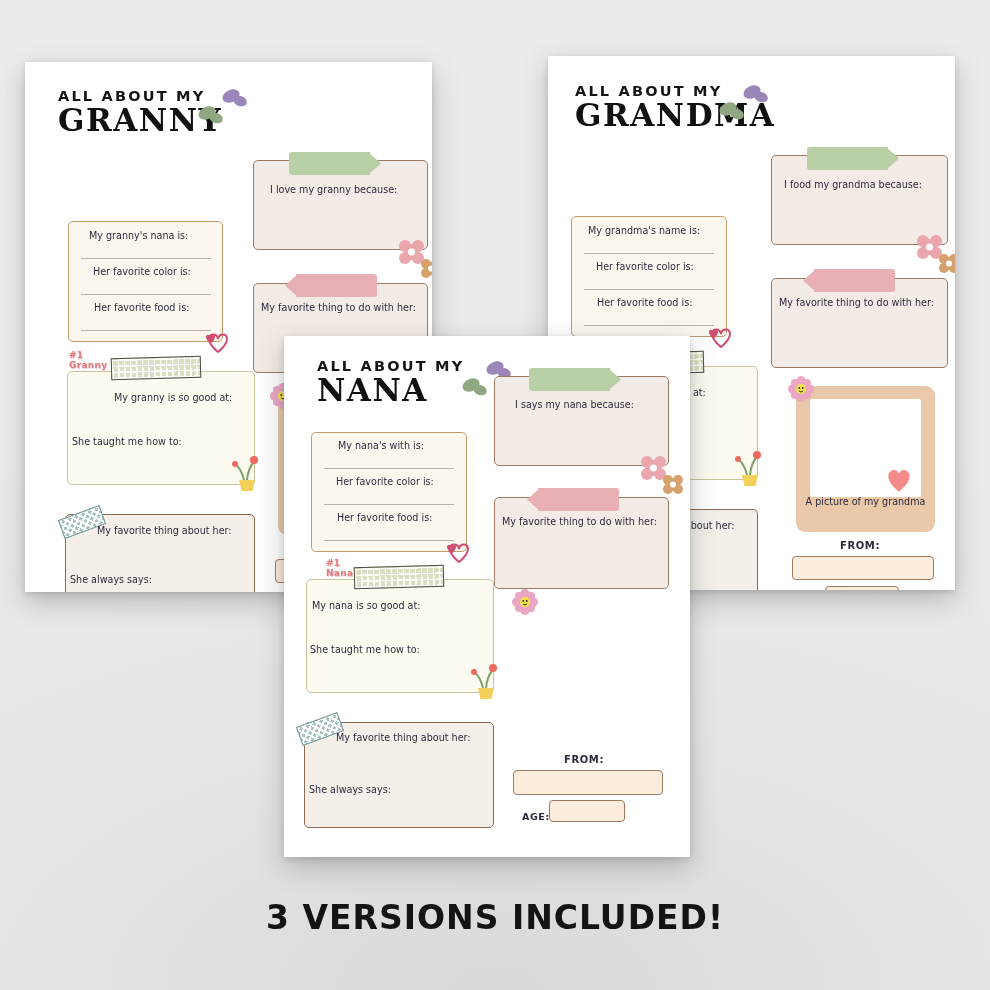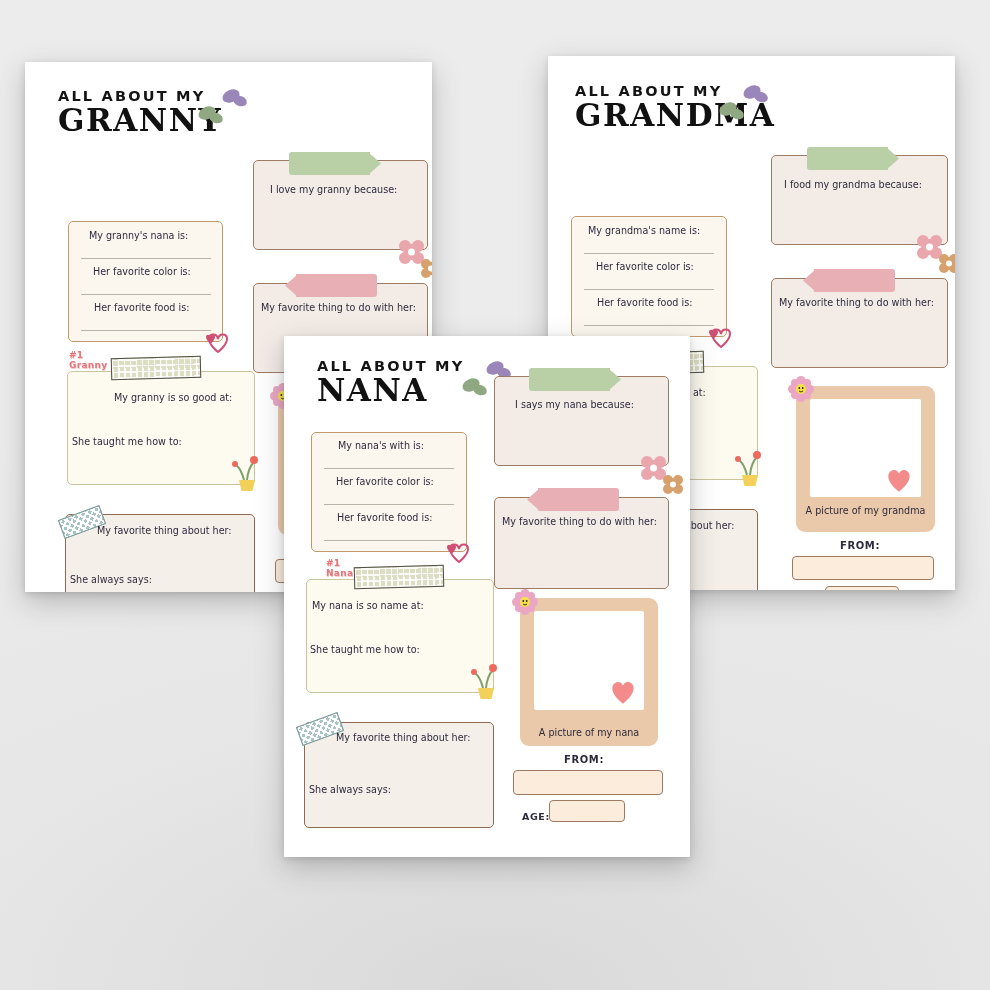--- a/index.html
+++ b/index.html
@@ -329,21 +329,21 @@
         </svg>
       <div class="body" style="left:11px;right:0;border-radius:0 3px 3px 0;"></div>
     </div>
     <div class="lbl lbl-i" style="left:231px;top:241px;">My favorite thing to do with her:</div>
 
     <div class="polaroid" style="left:248px;top:330px;width:139px;height:146px;">
       <div class="win" style="left:14px;top:13px;right:14px;bottom:35px;"></div>
       <svg class="pheart" style="left:88px;top:80px;" width="30" height="28" viewBox="0 0 28 26">
         <path d="M14 24 C2 15,2 6,8 4 C11 3,13 5,14 7 C15 5,17 3,20 4 C26 6,26 15,14 24 Z" fill="#f48b8b"></path>
       </svg>
-      <div class="cap" style="bottom:16px;">A picture of my grandma</div>
+      <div class="cap" style="bottom:25px;">A picture of my grandma</div>
     </div>
     <svg class="deco" style="left:240px;top:320px;" width="26" height="26" viewBox="0 0 26 26">
       <g fill="#eaa6c3">
           <circle cx="13" cy="4.5" r="4.5"></circle>
           <circle cx="13" cy="21.5" r="4.5"></circle>
           <circle cx="4.5" cy="13" r="4.5"></circle>
           <circle cx="21.5" cy="13" r="4.5"></circle>
           <circle cx="7" cy="7" r="4"></circle>
           <circle cx="19" cy="7" r="4"></circle>
           <circle cx="7" cy="19" r="4"></circle>
@@ -392,21 +392,21 @@
       <path d="M3 7 C3 4,7 4,7.5 7 C8 4,12 4,12 7 C12 10,7.5 14,7.5 14 C7.5 14,3 10,3 7 Z" fill="#cf4f74"></path>
     </svg>
 
     <div class="badge" style="left:42px;top:222px;">
       <div>#1</div>
       <div>Nana</div>
     </div>
 
     <div class="box box-cream" style="left:22px;top:243px;width:188px;height:114px;"></div>
     <div class="washi" style="left:70px;top:230px;width:88px;height:20px;transform:rotate(-1.5deg);"></div>
-    <div class="lbl lbl-i" style="left:28px;top:264px;">My nana is so name at:</div>
+    <div class="lbl lbl-i" style="left:28px;top:264px;">My nana is so good at:</div>
     <div class="lbl lbl-i" style="left:26px;top:308px;">She taught me how to:</div>
 
     <svg class="deco" style="left:185px;top:324px;" width="34" height="42" viewBox="0 0 34 42">
       <path d="M14 28 C12 20,10 16,6 13" stroke="#7fa06a" stroke-width="2" fill="none"></path>
       <path d="M17 28 C18 18,20 14,24 10" stroke="#7fa06a" stroke-width="2" fill="none"></path>
       <g fill="#ec6b5e">
           <circle cx="24" cy="8" r="4"></circle>
           <circle cx="5" cy="12" r="3"></circle>
         </g>
       <path d="M9 28 h16 l-2.5 11 h-11 Z" fill="#f3d05a"></path>
@@ -447,27 +447,20 @@
 
     <div class="box box-pinkish2" style="left:210px;top:161px;width:175px;height:92px;"></div>
     <div class="flag flag-pink" style="left:243px;top:152px;width:92px;">
       <svg class="tip" style="left:0;right:auto;" viewBox="0 0 13 23" preserveAspectRatio="none">
           <path d="M13 0 L0 11.5 L13 23 Z" fill="#e8afb4"></path>
         </svg>
       <div class="body" style="left:11px;right:0;border-radius:0 3px 3px 0;"></div>
     </div>
     <div class="lbl lbl-i" style="left:218px;top:180px;">My favorite thing to do with her:</div>
 
-    <div class="polaroid" style="left:236px;top:262px;width:138px;height:148px;">
-      <div class="win" style="left:14px;top:13px;right:14px;bottom:36px;"></div>
-      <svg class="pheart" style="left:88px;top:80px;" width="30" height="28" viewBox="0 0 28 26">
-        <path d="M14 24 C2 15,2 6,8 4 C11 3,13 5,14 7 C15 5,17 3,20 4 C26 6,26 15,14 24 Z" fill="#f48b8b"></path>
-      </svg>
-      <div class="cap" style="bottom:8px;">A picture of my nana</div>
-    </div>
     <svg class="deco" style="left:228px;top:253px;" width="26" height="26" viewBox="0 0 26 26">
       <g fill="#eaa6c3">
           <circle cx="13" cy="4.5" r="4.5"></circle>
           <circle cx="13" cy="21.5" r="4.5"></circle>
           <circle cx="4.5" cy="13" r="4.5"></circle>
           <circle cx="21.5" cy="13" r="4.5"></circle>
           <circle cx="7" cy="7" r="4"></circle>
           <circle cx="19" cy="7" r="4"></circle>
           <circle cx="7" cy="19" r="4"></circle>
           <circle cx="19" cy="19" r="4"></circle>
@@ -477,13 +470,14 @@
         <circle cx="14.7" cy="12" r="0.9" fill="#222"></circle>
       <path d="M11 15 q2 2 4 0" stroke="#222" stroke-width="0.9" fill="none"></path>
     </svg>
 
     <div class="fromlbl" style="left:280px;top:418px;">FROM:</div>
     <div class="frombar" style="left:229px;top:434px;width:150px;height:25px;"></div>
     <div class="agelbl" style="left:238px;top:475px;">AGE:</div>
     <div class="frombar" style="left:265px;top:464px;width:76px;height:22px;"></div>
   </div>
 
+  <div class="caption">3 VERSIONS INCLUDED!</div>
 </div>
 
 </body></html>

